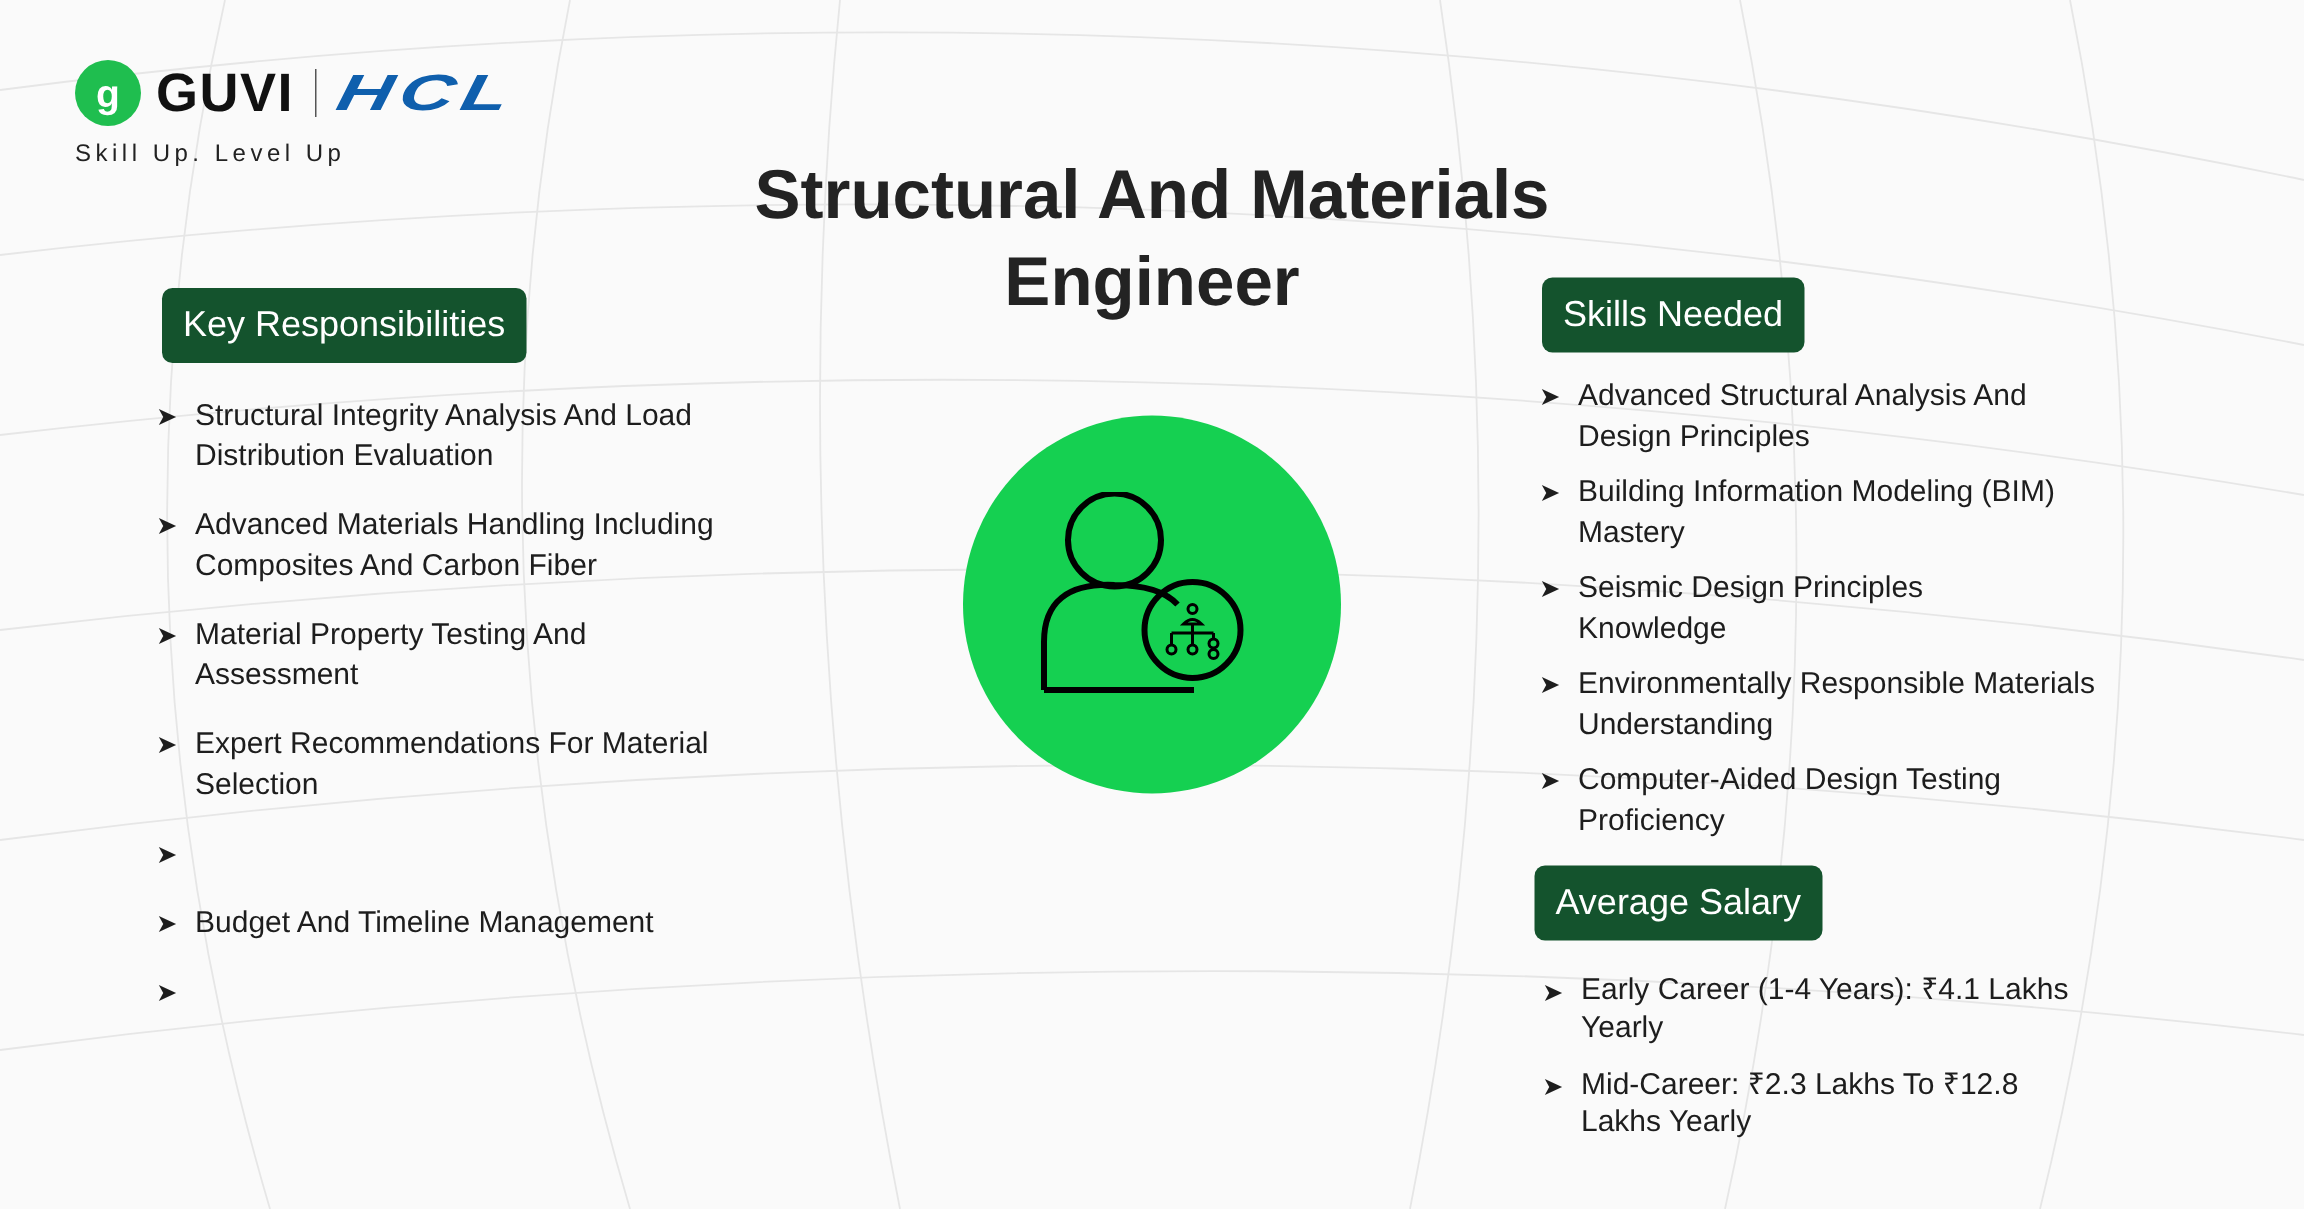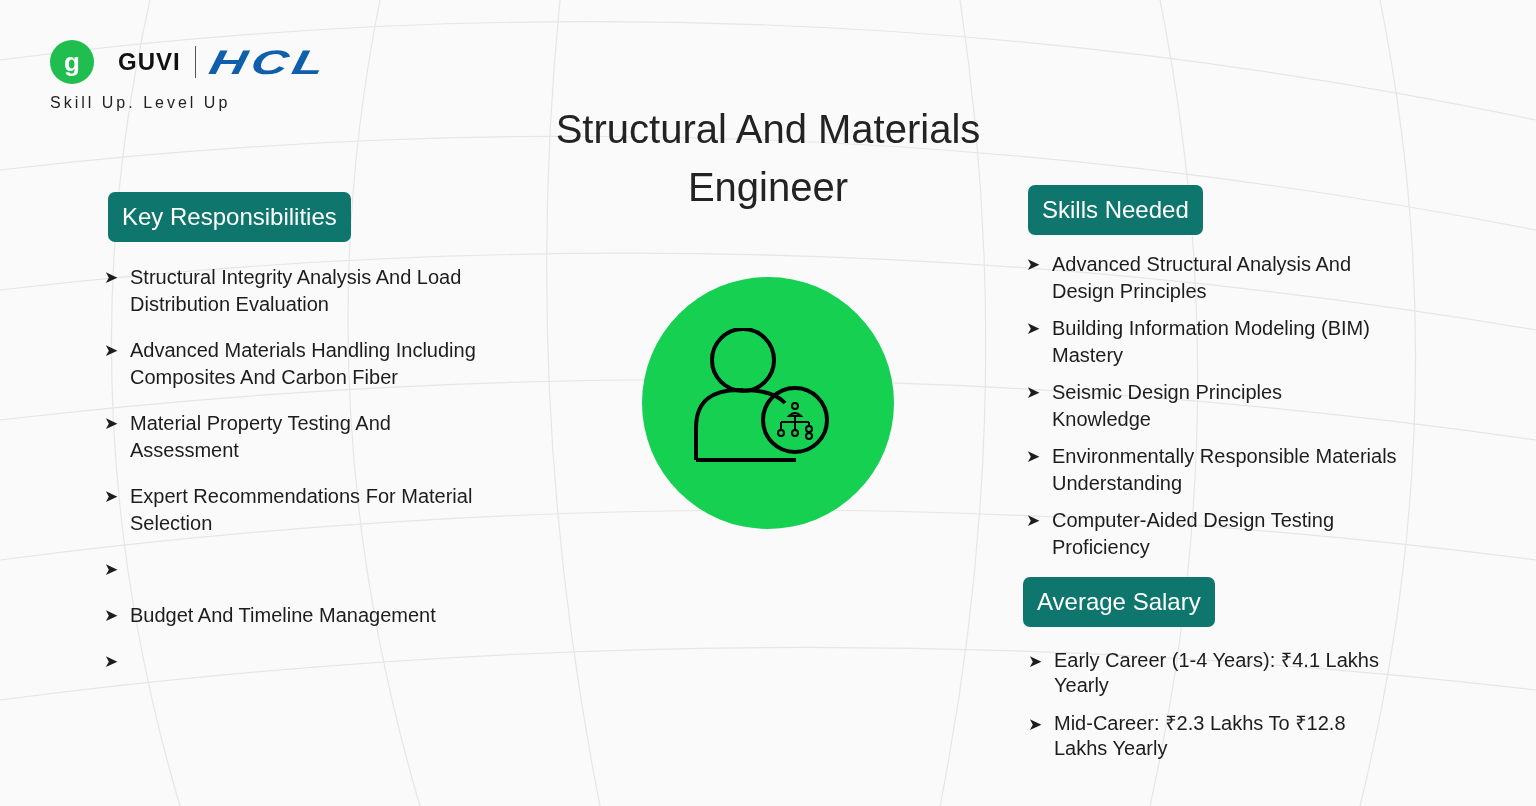--- a/index.html
+++ b/index.html
@@ -9,30 +9,30 @@
     font-family:"Liberation Sans", sans-serif; color:#1f1f1f;
   }
   .bg-lines { position:absolute; left:0; top:0; width:1536px; height:806px; z-index:0; }
   .logo { position:absolute; left:50px; top:40px; z-index:2; }
   .logo-row { display:flex; align-items:center; }
   .guvi-circle {
     width:44px; height:44px; border-radius:50%; background:#1fbe4f;
     display:flex; align-items:center; justify-content:center;
     color:#fff; font-weight:bold; font-size:26px;
   }
-  .guvi-text { font-size:24px; font-weight:bold; margin-left:24px; letter-spacing:1px; color:#111; }
+  .guvi-text { font-size:36px; font-weight:bold; margin-left:10px; letter-spacing:1px; color:#111; }
   .logo-divider { width:1px; height:32px; background:#555; margin:0 14px; }
   .hcl-text { font-size:34px; font-weight:bold; font-style:italic; color:#0f5fad; letter-spacing:3px; transform:skewX(-12deg) scaleX(1.5); transform-origin:left; }
   .tagline { font-size:16px; letter-spacing:3px; margin-top:10px; color:#222; }
   .title {
     position:absolute; left:0; width:1536px; top:100px; text-align:center; z-index:2;
-    font-size:40px; font-weight:normal; line-height:58px; color:#232323;
+    font-size:46px; font-weight:bold; line-height:58px; color:#232323;
   }
   .tag {
-    position:absolute; z-index:2; background:#0f766e; color:#fff;
+    position:absolute; z-index:2; background:#14532d; color:#fff;
     border-radius:7px; font-size:24px; padding:0 14px; height:50px; line-height:50px;text-align:right;
   }
   .list { position:absolute; z-index:2; font-size:20px; line-height:27px; color:#1d1d1d; }
   .item { display:flex; }
   .arrow { width:26px; flex-shrink:0; font-size:17px; line-height:27px; }
   .hero {
     position:absolute; z-index:2; left:642px; top:277px; width:252px; height:252px;
     border-radius:50%; background:#15d051; display:flex; align-items:center; justify-content:center;
   }
 </style>

